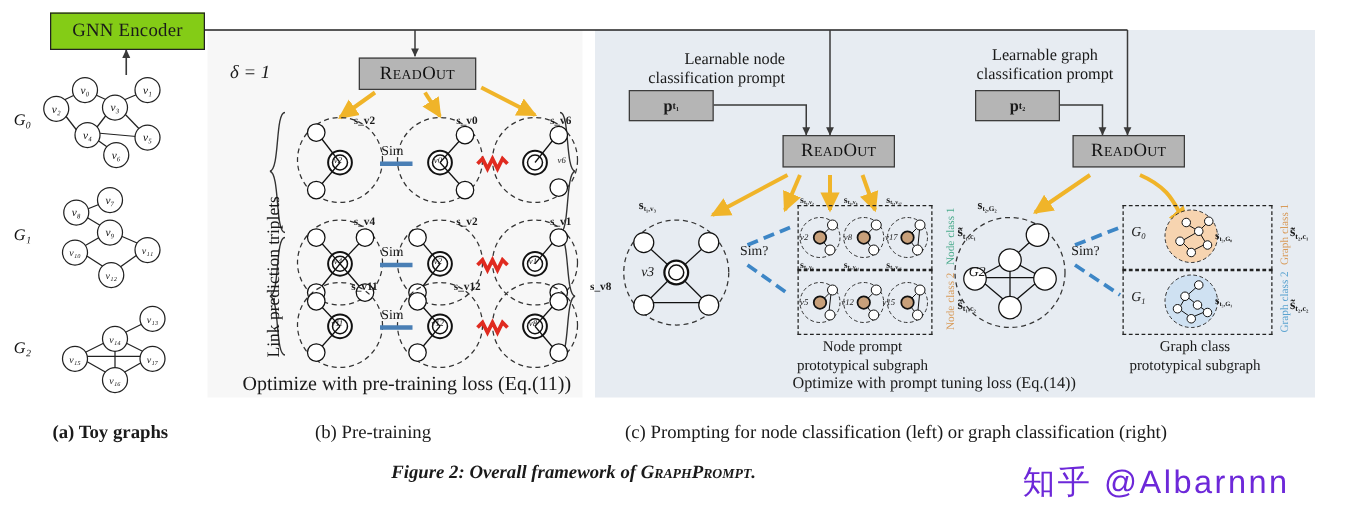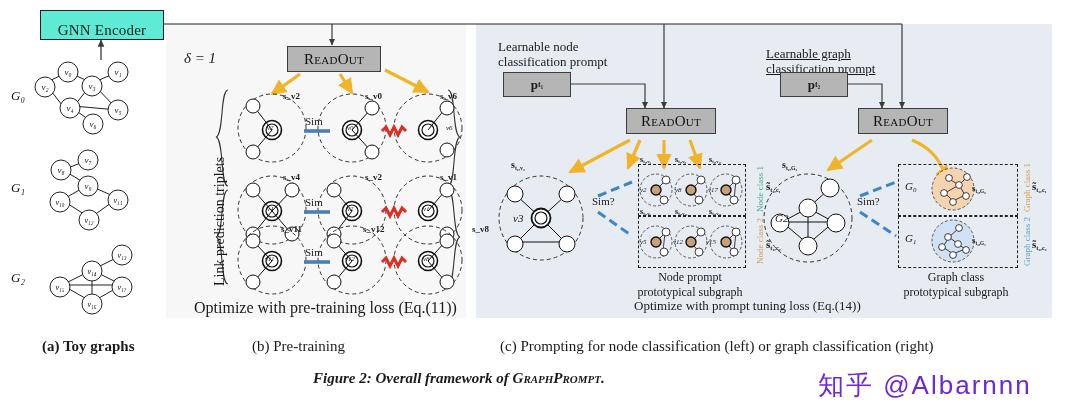--- a/index.html
+++ b/index.html
@@ -3,21 +3,21 @@
 <meta charset="utf-8">
 <style>
   html,body{margin:0;padding:0;background:#fff;}
   body{width:1081px;height:418px;position:relative;overflow:hidden;
        font-family:"Liberation Serif",serif;color:#1a1a1a;}
   .abs{position:absolute;}
   .panel-b{position:absolute;left:166px;top:24px;width:300px;height:294px;background:#f7f7f7;}
   .panel-c{position:absolute;left:476px;top:24px;width:576px;height:294px;background:#e7ecf2;}
 
   .gnnbox{position:absolute;left:40px;top:10px;width:122px;height:28px;border:1.2px solid #222;
-          background:#5eead4;display:flex;align-items:flex-end;justify-content:center;
+          background:#84cc16;display:flex;align-items:center;justify-content:center;
           font-size:15px;letter-spacing:.2px;font-family:Liberation Serif, serif;}
   .ro{position:absolute;background:#b5b5b5;border:1.2px solid #3c3c3c;
       display:flex;align-items:center;justify-content:center;
       font-variant:small-caps;font-size:15px;letter-spacing:.3px;color:#111;}
   .prompt-box{position:absolute;background:#b5b5b5;border:1.2px solid #3c3c3c;
       display:flex;align-items:center;justify-content:center;font-size:14px;}
 
   .lbl{position:absolute;font-size:13px;line-height:1.15;}
   .cap{position:absolute;font-size:15px;}
   .figcap{position:absolute;font-size:15px;font-weight:bold;font-style:italic;}
@@ -290,21 +290,21 @@
 <div class="lbl" style="left:305px;top:115px;font-size:11px;">Sim</div>
 <div class="lbl" style="left:305px;top:196px;font-size:11px;">Sim</div>
 <div class="lbl" style="left:305px;top:246px;font-size:11px;">Sim</div>
 
 <div class="lbl" style="left:194px;top:299px;font-size:16px;">
   <span class="it">Optimize with pre-training loss</span><span> (Eq.(11))</span>
 </div>
 
 <div class="cap" style="left:252px;top:338px;">(b) Pre-training</div>
 
-<div class="lbl" style="left:498px;top:40px;width:130px;text-align:left;">
+<div class="lbl" style="left:498px;top:40px;width:130px;text-align:right;">
   <span class="it">Learnable</span><span> node</span><br>
   <span>classification prompt</span>
 </div>
 
 <div class="prompt-box" style="left:503px;top:72px;width:66px;height:23px;">
   <span style="font-weight:bold;font-size:13px;">p</span>
     <span class="supsub" style="font-weight:bold;">t₁</span>
 </div>
 
 <div class="ro" style="left:626px;top:108px;width:88px;height:24px;">
@@ -411,21 +411,21 @@
   <span>Node class 2</span>
 </div>
 
 <div class="lbl bold-s" style="left:766px;top:180px;font-size:11px;"><span>s̃</span><span class="supsub">t₁,c₁</span></div>
 <div class="lbl bold-s" style="left:766px;top:238px;font-size:11px;"><span>s̃</span><span class="supsub">t₁,c₂</span></div>
 
 <div class="lbl" style="left:630px;top:270px;width:120px;text-align:center;font-size:12px;line-height:1.25;">
   <span>Node prompt</span><br><span>prototypical subgraph</span>
 </div>
 
-<div class="lbl" style="left:766px;top:47px;width:140px;text-decoration:underline;">
+<div class="lbl" style="left:766px;top:37px;width:140px;text-align:center;">
   <span class="it">Learnable</span><span> graph</span><br>
   <span>classification prompt</span>
 </div>
 
 <div class="prompt-box" style="left:780px;top:72px;width:66px;height:23px;">
   <span style="font-weight:bold;font-size:13px;">p</span>
     <span class="supsub" style="font-weight:bold;">t₂</span>
 </div>
 
 <div class="ro" style="left:858px;top:108px;width:88px;height:24px;">

